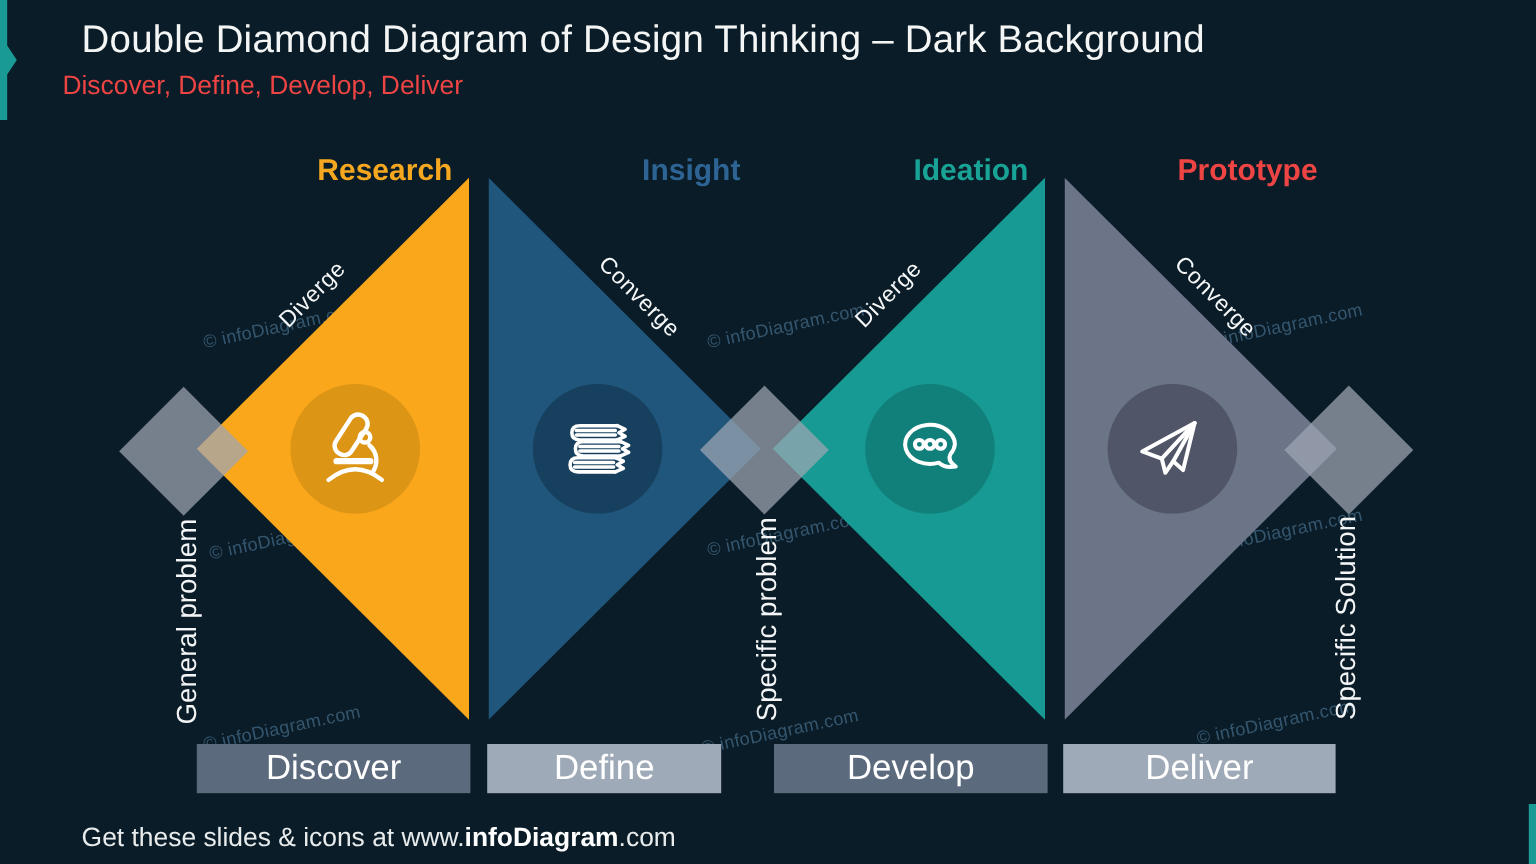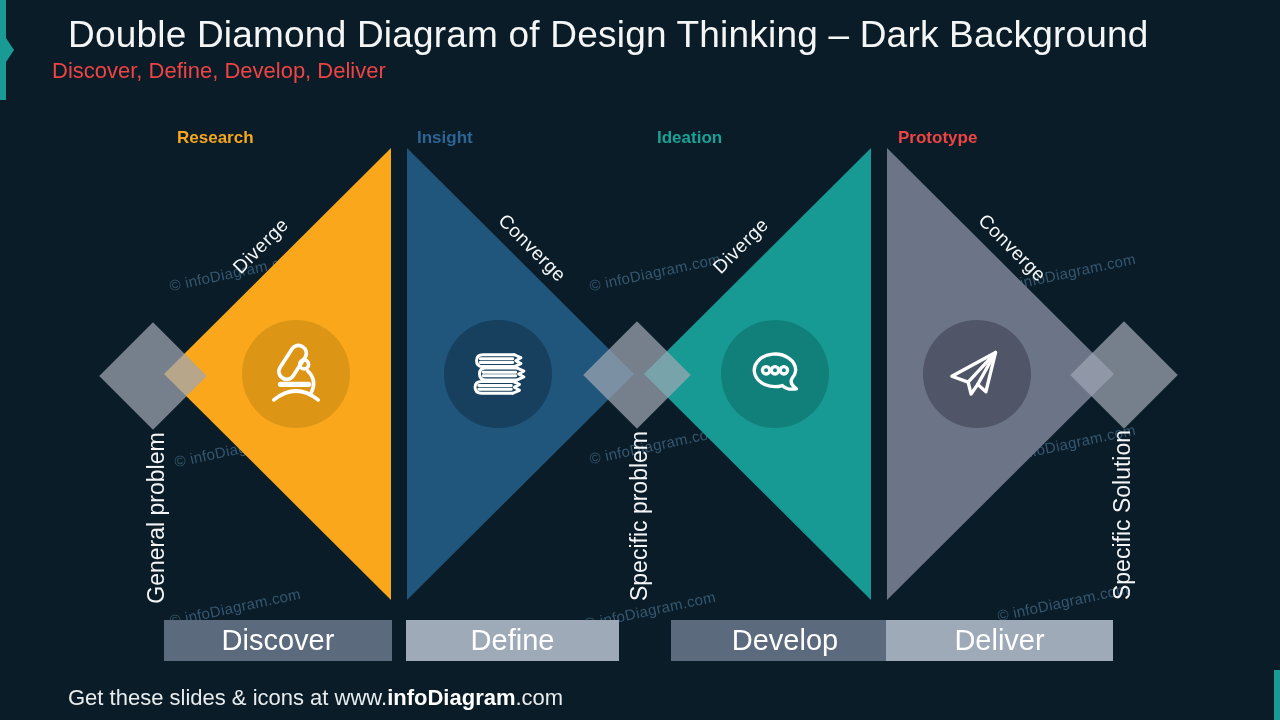--- a/index.html
+++ b/index.html
@@ -3,29 +3,29 @@
 <meta charset="utf-8">
 <style>
   html,body{margin:0;padding:0;background:#000;}
   .slide{
     position:relative; width:1280px; height:720px; overflow:hidden;
     background:#0A1C27;
     font-family:"Liberation Sans", sans-serif;
   }
   .abs{position:absolute;}
   .title{
-    left:68px; top:14px; font-size:37px; font-weight:400; color:#F4F6F6;
+    left:68px; top:14px; font-size:32px; font-weight:400; color:#F4F6F6;
     letter-spacing:0.2px; z-index:8;
   }
   .subtitle{
     left:52px; top:58px; font-size:22px; font-weight:400; color:#ef4444; z-index:8;
   }
   .accent-bar-br{ left:1274px; top:670px; width:6px; height:50px; background:#1A9A94; z-index:9;}
   .stage-label{
-    top:128px; width:200px; text-align:left; font-size:17px; font-weight:700; z-index:7;
+    top:128px; width:200px; text-align:right; font-size:25px; font-weight:700; z-index:7;
   }
   .tri{ top:148px; width:227px; height:452px; z-index:2;}
   .tri-left{ clip-path:polygon(0 50%, 100% 0, 100% 100%);}
   .tri-right{ clip-path:polygon(0 0, 100% 50%, 0 100%);}
   .dirlabel{
     font-size:19px; color:#F5F7F8; letter-spacing:0.5px; z-index:4; white-space:nowrap;
   }
   .rot-neg45{ transform:translate(-50%,-50%) rotate(-45deg);}
   .rot-pos45{ transform:translate(-50%,-50%) rotate(45deg);}
   .icon-circle{
@@ -140,19 +140,19 @@
 
   <div class="abs diamond" style="left:115px;top:338px"></div>
   <div class="abs diamond" style="left:599px;top:337px"></div>
   <div class="abs diamond" style="left:1086px;top:337px"></div>
 
   <div class="abs vlabel" style="left:156px;top:518px">General problem</div>
   <div class="abs vlabel" style="left:639px;top:516px">Specific problem</div>
   <div class="abs vlabel" style="left:1122px;top:515px">Specific Solution</div>
 
   <div class="abs bar" style="left: 164px; width: 228px; background-color: rgb(92, 106, 125);">Discover</div>
-  <div class="abs bar" style="left: 406px; width: 213px; background-color: rgb(158, 170, 184);">Define</div>
-  <div class="abs bar" style="left: 645px; width: 228px; background-color: rgb(92, 106, 125); margin-left: 26px;">Develop</div>
+  <div class="abs bar" style="left: 406px; width: 195px; background-color: rgb(158, 170, 184);">Define</div>
+  <div class="abs bar" style="left: 645px; width: 228px; background-color: rgb(92, 106, 125);">Develop</div>
   <div class="abs bar" style="left: 886px; width: 227px; background-color: rgb(158, 170, 184);">Deliver</div>
 
   <div class="abs footer"><span>Get these slides &amp; icons at www.</span><b>infoDiagram</b><span>.com</span></div>
 
 </div>
 
 </body></html>

